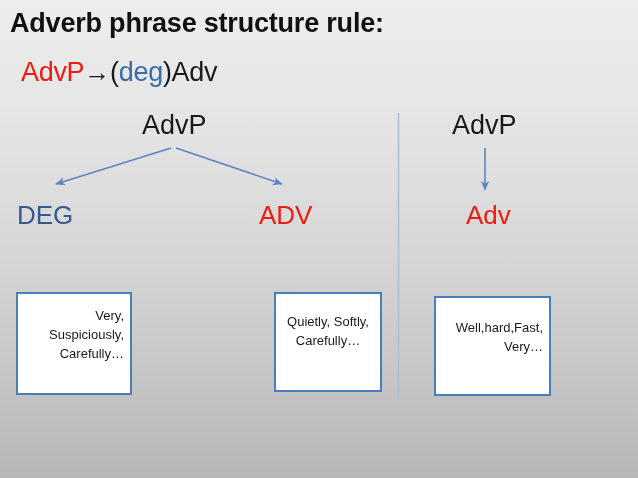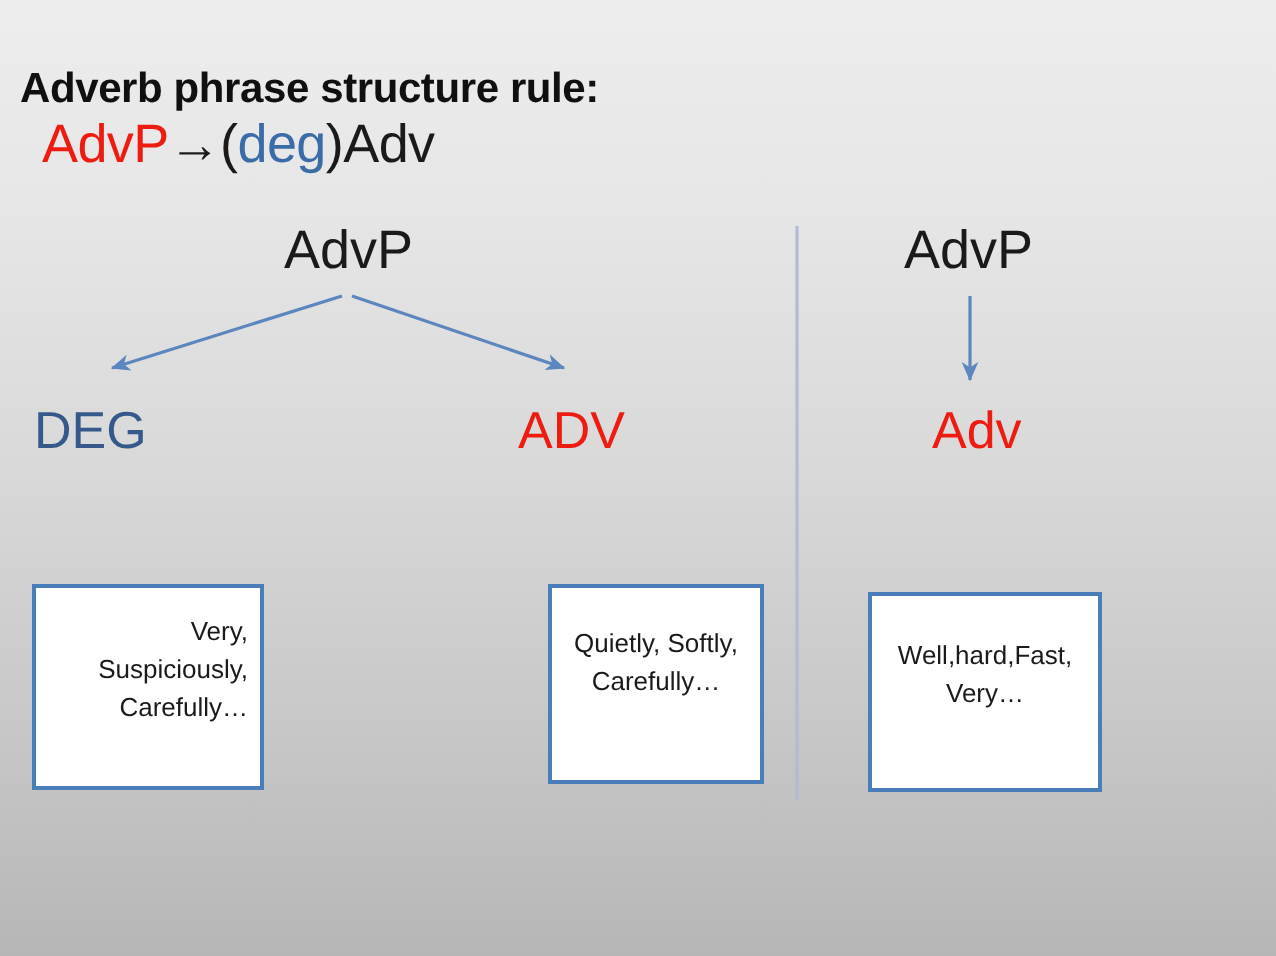--- a/index.html
+++ b/index.html
@@ -18,26 +18,25 @@
     height: 478px;
     background: linear-gradient(to bottom, #ededed 0%, #e6e6e6 22%, #d8d8d8 50%, #c6c6c6 78%, #b6b6b6 100%);
     overflow: hidden;
   }
 
   
   #title {
     position: absolute;
     left: 10px;
     top: 8px;
-    font-size: 21px;
+    font-size: 27px;
     font-weight: bold;
     color: #101010;
     letter-spacing: -0.2px;
     white-space: nowrap;
-    margin-top: 25px;
   }
   #rule {
     position: absolute;
     left: 21px;
     top: 57px;
     font-size: 27px;
     font-weight: normal;
     color: #1a1a1a;
     white-space: nowrap;
     letter-spacing: -0.3px;
@@ -87,21 +86,21 @@
     left: 16px;  top: 292px;  width: 116px; height: 103px; text-align: right;
   }
   #box-deg .inner { transform: translateY(-8px); }
   #box-adv {
     left: 238px; top: 292px;  width: 108px; height: 100px; margin-left: 36px;
   }
   #box-adv .inner { transform: translateY(-10px); }
   #box-adv-right {
     left: 434px; top: 296px;  width: 117px; height: 100px;
   }
-  #box-adv-right .inner { transform: translateY(-8px); }
+  #box-adv-right .inner { transform: translateY(-8px); text-align: right; }
   .exbox .inner { width: 100%; }
 </style>
 </head>
 <body>
 
 <div id="slide">
 
   <div id="title">Adverb phrase structure rule:</div>
 
   <div id="rule">

